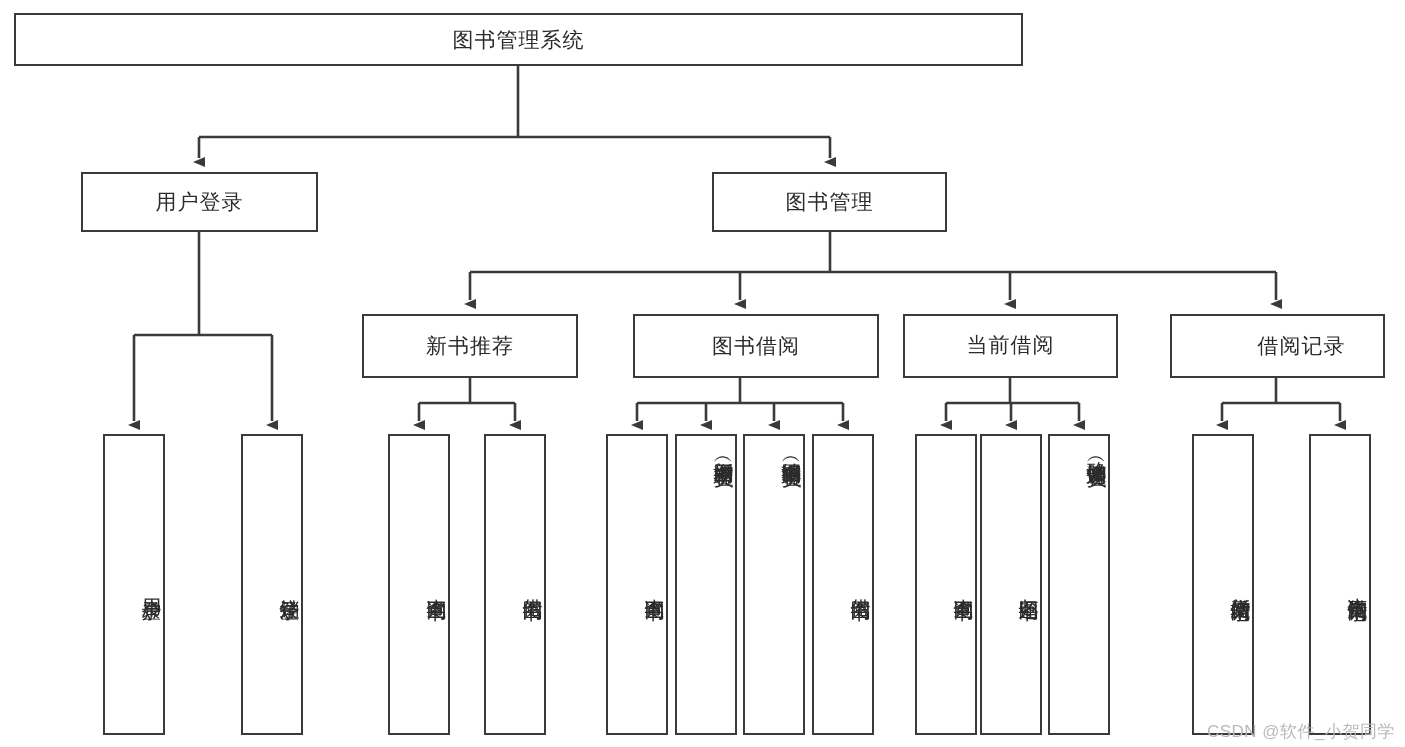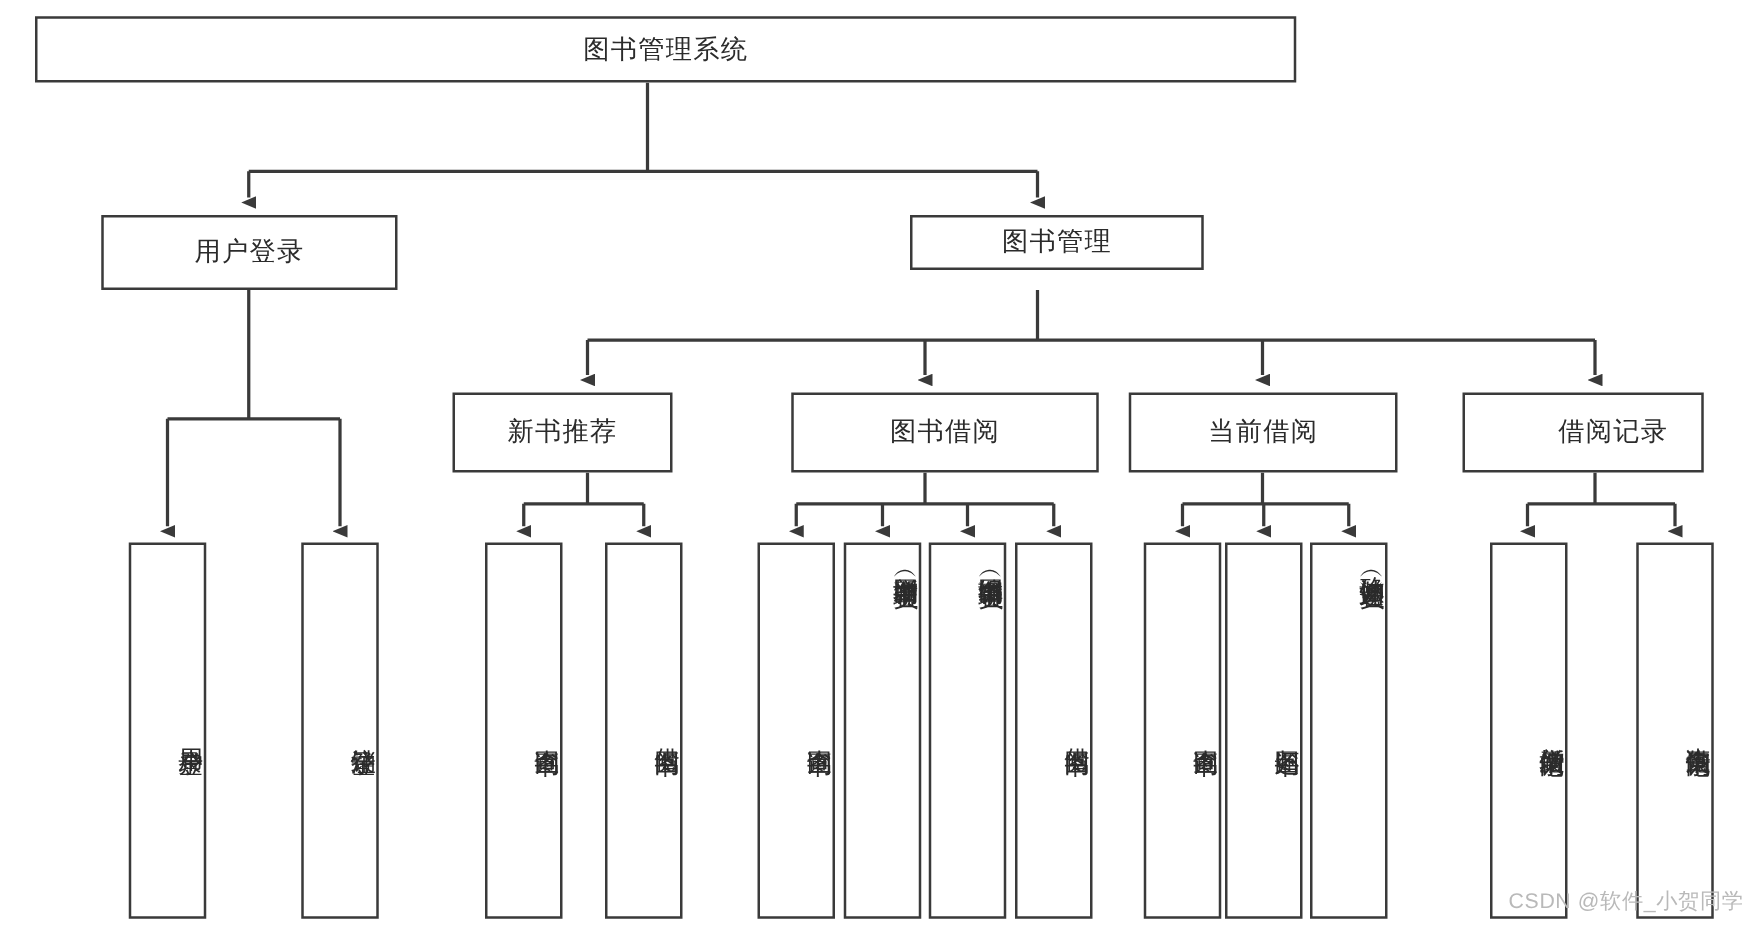--- a/index.html
+++ b/index.html
@@ -50,21 +50,21 @@
   .svg-layer{
     position:absolute;
     left:0;top:0;
     width:1405px;height:747px;
     pointer-events:none;
   }
   
   #watermark{
     position:absolute;
     right:10px;
-    bottom:15px;
+    bottom:4px;
     font-size:17px;
     color:#b9b9b9;
     letter-spacing:0.5px;
     white-space:nowrap;
     font-family:"Liberation Sans","DejaVu Sans",sans-serif;
   }
 </style>
 </head>
 <body>
 
@@ -114,33 +114,33 @@
       <path d="M1011,403 L1011,421" marker-end="url(#arrow)"></path>
       <path d="M1079,403 L1079,421" marker-end="url(#arrow)"></path>
 
       <path d="M1276,378 L1276,403"></path>
       <path d="M1222,403 L1340,403"></path>
       <path d="M1222,403 L1222,421" marker-end="url(#arrow)"></path>
       <path d="M1340,403 L1340,421" marker-end="url(#arrow)"></path>
     </g>
   </svg>
 
-  <div class="node h" style="left:28px;top:13px;width:1009px;height:53px;">图书管理系统</div>
+  <div class="node h" style="left:14px;top:13px;width:1009px;height:53px;">图书管理系统</div>
 
   <div class="node h" style="left:81px;top:172px;width:237px;height:60px;">用户登录</div>
 
-  <div class="node h" style="left:712px;top:172px;width:235px;height:44px;margin-left:16px;">图书管理</div>
+  <div class="node h" style="left:712px;top:172px;width:235px;height:60px;">图书管理</div>
 
-  <div class="node h" style="left:362px;top:314px;width:176px;height:64px;">新书推荐</div>
+  <div class="node h" style="left:362px;top:314px;width:216px;height:64px;">新书推荐</div>
 
   <div class="node h" style="left:633px;top:314px;width:246px;height:64px;">图书借阅</div>
 
   <div class="node h" style="left:903px;top:314px;width:215px;height:64px;font-family:Liberation Serif, serif;">当前借阅</div>
 
-  <div class="node h" style="left:1170px;top:314px;width:193px;height:64px;padding-left:48px;">借阅记录</div>
+  <div class="node h" style="left:1170px;top:314px;width:215px;height:64px;padding-left:48px;">借阅记录</div>
 
   <div class="node v" style="left:103px;top:434px;width:62px;height:301px;">用户登录</div>
   <div class="node v" style="left:241px;top:434px;width:62px;height:301px;">注销登录</div>
 
   <div class="node v" style="left:388px;top:434px;width:62px;height:301px;">查询图书</div>
   <div class="node v" style="left:484px;top:434px;width:62px;height:301px;">借阅图书</div>
 
   <div class="node v" style="left:606px;top:434px;width:62px;height:301px;">查询图书</div>
   <div class="node v topalign" style="left:675px;top:434px;width:62px;height:301px;">新增图书（管理员）</div>
   <div class="node v topalign" style="left:743px;top:434px;width:62px;height:301px;">编辑图书（管理员）</div>

